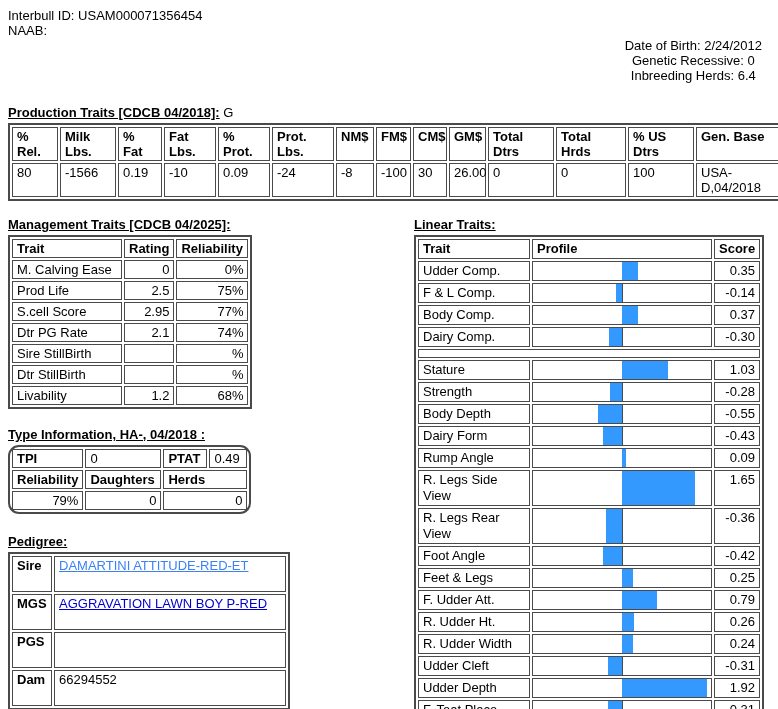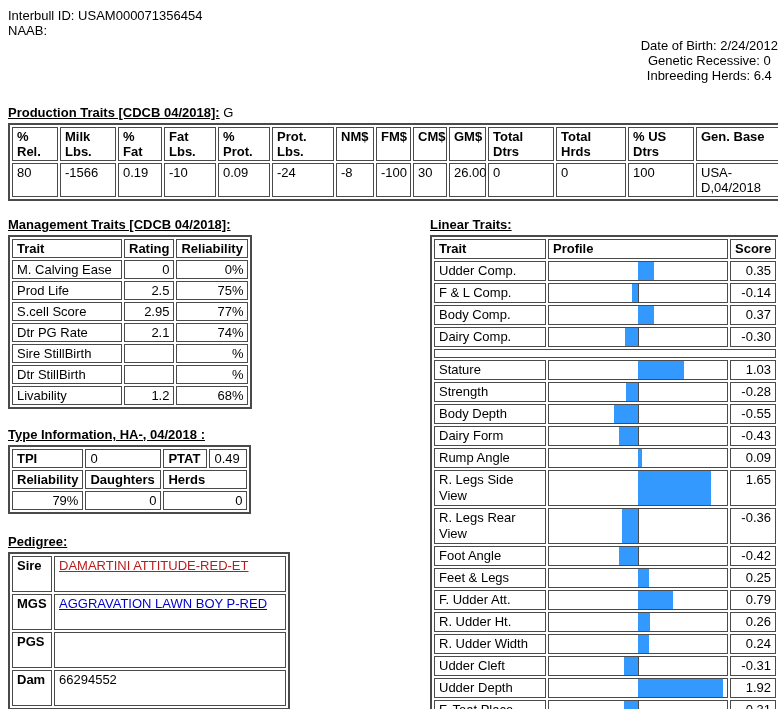--- a/index.html
+++ b/index.html
@@ -1,17 +1,17 @@
 <!DOCTYPE html>
 <html><head>
 <meta charset="utf-8">
 <style>
   * { margin:0; padding:0; box-sizing:border-box; }
   body { background:#fff; font-family:"Liberation Sans", sans-serif; font-size:13px; color:#000; }
-  .page { width:778px; height:709px; background:#fff; padding:8px 0 0 8px; overflow:hidden; }
+  .page { width:778px; height:709px; background:#fff; padding:8px 16px 0 8px; overflow:hidden; }
 
   
   .top-header { display:flex; justify-content:space-between; margin-bottom:22px; }
   .top-left div, .top-right div { line-height:15px; }
   .top-right { text-align:center;margin-top:30px; }
 
   
   .sec-title-row { margin:0 0 3px 0; }
   .sec-title { font-weight:bold; text-decoration:underline; }
   .sec-suffix { font-weight:normal; }
@@ -30,21 +30,21 @@
   .prod-table td.genbase { text-align:left; }
 
   
   .cols { display:flex; align-items:flex-start; }
   .left-col { width:422px; }
   .right-col { width:348px; }
 
   .mgmt-table { margin-bottom:18px; }
   .mgmt-table th, .mgmt-table td { height:19px; }
 
-  .type-table { margin-bottom:20px; }
+  .type-table { margin-bottom:20px;border-radius:11px; }
   .type-table td, .type-table th { height:19px; }
 
   .ped-table { margin-bottom:18px; }
   .ped-table th, .ped-table td { height:36px; }
   a.ped-link { color:#0000cc; text-decoration:underline; }
 
   .codes-table th { height:19px; }
   .codes-val { width:8px; }
 
   
@@ -138,21 +138,21 @@
       <td class="genbase">USA-D,04/2018</td>
     </tr>
   </tbody>
     </table>
 
   <div class="cols">
 
     <div class="left-col">
 
       <div class="sec-title-row">
-        <span class="sec-title">Management Traits [CDCB 04/2018]:</span>
+        <span class="sec-title">Management Traits [CDCB 04/2025]:</span>
       </div>
       <table class="tbl mgmt-table">
         <colgroup>
             <col style="width:110px">
             <col style="width:46px">
             <col style="width:72px">
           </colgroup>
         <thead>
           <tr>
             <th>Trait</th>
@@ -233,21 +233,21 @@
         <span class="sec-title">Pedigree:</span>
       </div>
       <table class="tbl ped-table">
         <colgroup>
             <col style="width:40px">
             <col style="width:232px">
           </colgroup>
         <tbody id="ped-body">
             <tr>
               <th class="t-left">Sire</th>
-              <td class="t-left"><a class="ped-link" href="#" style="color: #b91c1c;">DAMARTINI ATTITUDE-RED-ET</a></td>
+              <td class="t-left"><a class="ped-link" href="#" style="color: #3b82f6;">DAMARTINI ATTITUDE-RED-ET</a></td>
             </tr>
             <tr>
               <th class="t-left">MGS</th>
               <td class="t-left"><a class="ped-link" href="#" style="color: rgb(0, 0, 204);">AGGRAVATION LAWN BOY P-RED</a></td>
             </tr>
             <tr>
               <th class="t-left">PGS</th>
               <td class="t-left"><span></span></td>
             </tr>
             <tr>

